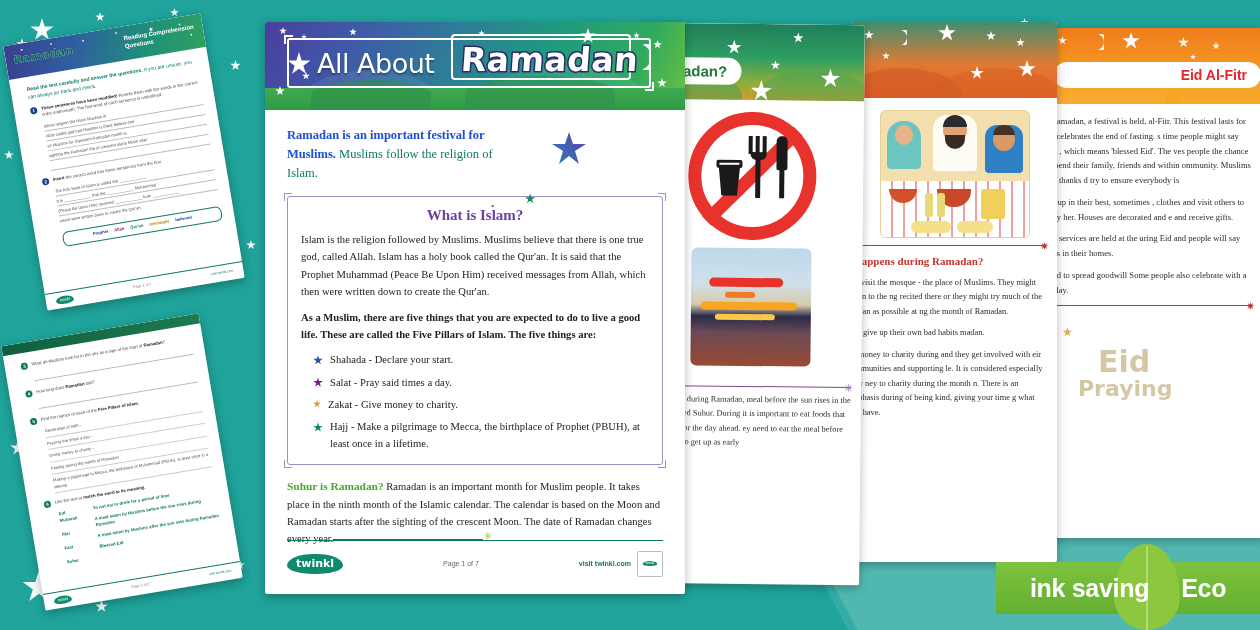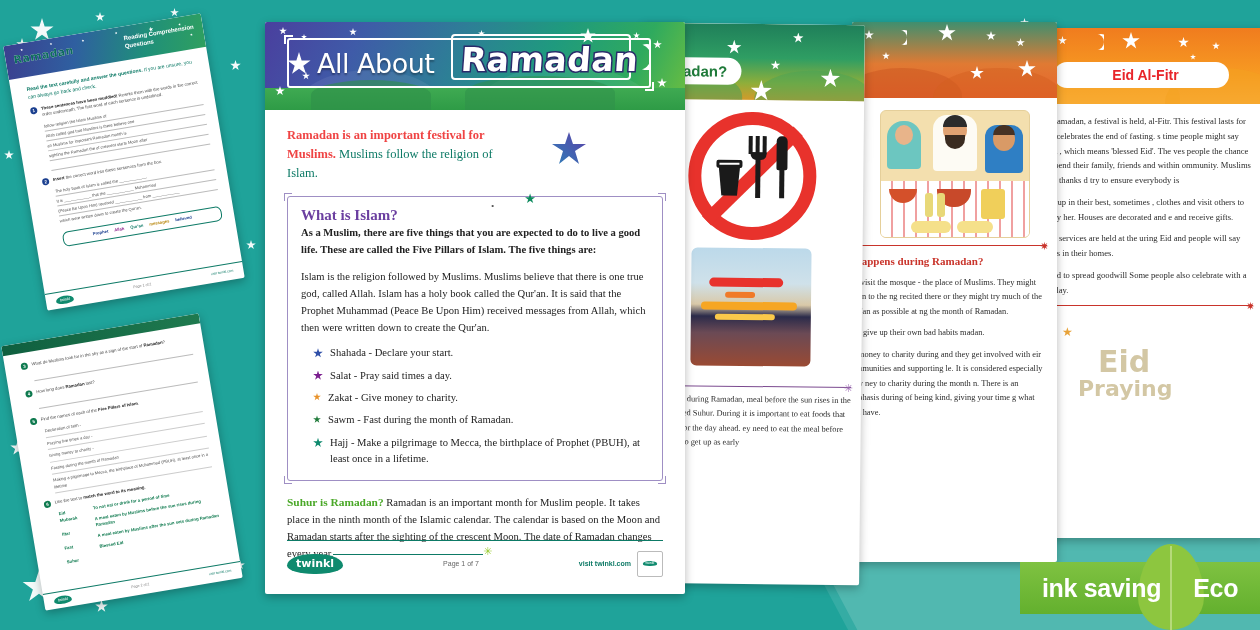--- a/index.html
+++ b/index.html
@@ -202,39 +202,39 @@
     position:absolute; background:#fff;
     clip-path: polygon(50% 0%, 61% 35%, 98% 35%, 68% 57%, 79% 91%, 50% 70%, 21% 91%, 32% 57%, 2% 35%, 39% 35%);
     filter: drop-shadow(0 1px 1px rgba(0,0,0,.25));
   }
 
   .main-body { padding: 16px 22px 0 22px; position:relative; }
   .lead {
     font-family:"Liberation Serif", serif;
     font-size: 12.5px; line-height: 1.5; color:#0d7a66; width: 215px;
   }
-  .lead b { color:#ef4444; }
+  .lead b { color:#1d4ed8; }
   .moon-logo {
     position:absolute; right: 96px; top: 8px; width: 72px; height: 72px;
   }
 
   .islam-box {
     margin: 14px 0 0; border: 1.2px solid #9f8fc4; border-radius: 3px;
     padding: 10px 13px 12px; position: relative;
   }
   .islam-box .corner{
     position:absolute; width:8px; height:8px; border:1.3px solid #9f8fc4;
   }
   .islam-box .c1{ left:-4px; top:-4px; border-right:none;border-bottom:none;}
   .islam-box .c2{ right:-4px; top:-4px; border-left:none;border-bottom:none;}
   .islam-box .c3{ left:-4px; bottom:-4px; border-right:none;border-top:none;}
   .islam-box .c4{ right:-4px; bottom:-4px; border-left:none;border-top:none;}
   .islam-h {
     font-family:"Liberation Serif", serif;
-    font-size: 15px; color:#6b3fa0; font-weight:bold; 
+    font-size: 15px; color:#6b3fa0; font-weight:bold; margin-bottom: 7px; text-align: center;
   }
   .islam-p {
     font-family:"Liberation Serif", serif;
     font-size: 10.6px; line-height:1.62; color:#222; margin-bottom: 9px;
   }
   .islam-p.bold { font-weight: bold; }
   .pillar {
     font-family:"Liberation Serif", serif;
     font-size: 10.6px; line-height:1.55; color:#222;
     display:flex; gap:7px; margin: 0 0 6px 12px;
@@ -280,21 +280,21 @@
   .swoosh2 {
     position:absolute; right:-20px; bottom:-180px; width:420px; height:420px;
     background: rgba(255,255,255,.10);
     transform: rotate(-28deg);
     border-radius: 80px 0 0 0;
     pointer-events:none;
   }
 
   
   #ecoBadge {
-    position:absolute; right:0; bottom:16px; width:240px; height:52px;
+    position:absolute; right:0; bottom:16px; width:264px; height:52px;
     background: linear-gradient(180deg,#7fc241 0%, #63b02e 100%);
     display:flex; align-items:center; justify-content:center; gap:10px;
     z-index:60;
   }
   #ecoBadge .etext {
     font-family:"Liberation Sans", sans-serif; font-weight:bold;
     font-size:25px; color:#ffffff; letter-spacing:-.3px;
   }
   #ecoBadge .leaf {
     position:absolute; left:118px; bottom:-16px; width:66px; height:86px;
@@ -468,21 +468,21 @@
   <div class="paper fan" id="pageD">
     <div class="fan-head orange">
       <div class="hill" style="left:10px;bottom:-30px;width:130px;height:70px;background:#f5a623;"></div>
       <div class="hill" style="right:-20px;bottom:-34px;width:120px;height:70px;background:#f3a11f;"></div>
       <div class="hstar" style="left:18px;top:8px;width:9px;height:9px;"></div>
       <div class="hstar" style="left:82px;top:4px;width:18px;height:18px;"></div>
       <div class="hstar" style="left:138px;top:9px;width:11px;height:11px;"></div>
       <div class="hstar" style="left:172px;top:14px;width:8px;height:8px;"></div>
       <div class="hstar" style="left:150px;top:26px;width:6px;height:6px;"></div>
       <div style="position:absolute;left:48px;top:6px;width:16px;height:16px;border-radius:50%;box-shadow:5px 0 0 0 #fff;clip-path:inset(0 0 0 50%);"></div>
-      <div class="fan-badge" style="left:14px;top:34px;right:36px;color:#e8252a;text-align:center;padding-left:22px;">Eid Al-Fitr</div>
+      <div class="fan-badge" style="left:14px;top:34px;right:4px;color:#e8252a;text-align:right;padding-left:22px;">Eid Al-Fitr</div>
     </div>
     <div class="fan-body" style="padding-left:2px;font-size:8.6px;">
       <p>of Ramadan, a festival is held, al-Fitr. This festival lasts for and celebrates the end of fasting. s time people might say "Eid , which means 'blessed Eid'. The ves people the chance to spend their family, friends and within ommunity. Muslims give thanks d try to ensure everybody is</p>
       <p>ress up in their best, sometimes , clothes and visit others to enjoy her. Houses are decorated and e and receive gifts.</p>
       <p>ayer services are held at the uring Eid and people will say ayers in their homes.</p>
       <p>hared to spread goodwill Some people also celebrate with a display.</p>
       <div class="rule" style="background:#c9342b;"></div>
       <div style="position:relative;height:120px;">
         <div style="position:absolute;left:56px;top:24px;font-family:'DejaVu Sans',sans-serif;font-weight:bold;font-size:30px;color:#b09a5a;opacity:.55;">Eid</div>
         <div style="position:absolute;left:36px;top:58px;font-family:'DejaVu Sans',sans-serif;font-weight:bold;font-size:22px;color:#b09a5a;opacity:.55;">Praying</div>
@@ -626,38 +626,34 @@
       </div>
 
       <div class="islam-box">
         <div class="corner c1"></div>
           <div class="corner c2"></div>
         <div class="corner c3"></div>
           <div class="corner c4"></div>
         <div style="position:absolute;right:126px;top:-6px;color:#0d8a5e;font-size:13px;">★</div>
         <div style="position:absolute;right:168px;top:4px;color:#555;font-size:8px;">•</div>
         <div class="islam-h">What is Islam?</div>
+        <div class="islam-p">Islam is the religion followed by Muslims. Muslims believe that there is one true god, called Allah. Islam has a holy book called the Qur'an. It is said that the Prophet Muhammad (Peace Be Upon Him) received messages from Allah, which then were written down to create the Qur'an.</div>
         <div class="islam-p bold">As a Muslim, there are five things that you are expected to do to live a good life. These are called the Five Pillars of Islam. The five things are:</div>
-        <div class="islam-p">Islam is the religion followed by Muslims. Muslims believe that there is one true god, called Allah. Islam has a holy book called the Qur'an. It is said that the Prophet Muhammad (Peace Be Upon Him) received messages from Allah, which then were written down to create the Qur'an.</div>
 
         <div class="pillar">
           <span class="pstar" style="background:#2f4fa8;"></span>
           <span>Shahada - Declare your start.</span>
         </div>
         <div class="pillar">
           <span class="pstar" style="background:#7b1f8f;"></span>
           <span>Salat - Pray said times a day.</span>
         </div>
         <div class="pillar">
           <span class="pstar" style="background:#e8922a;width:8px;height:8px;"></span>
           <span>Zakat - Give money to charity.</span>
-        </div>
-        <div class="pillar">
-          <span class="pstar" style="background:#1f7a3a;width:8px;height:8px;"></span>
-          <span>Sawm - Fast during the month of Ramadan.</span>
         </div>
         <div class="pillar" style="margin-bottom:0;">
           <span class="pstar" style="background:#0f8a6e;"></span>
           <span>Hajj - Make a pilgrimage to Mecca, the birthplace of Prophet (PBUH), at least once in a lifetime.</span>
         </div>
       </div>
 
       <div class="when-p">
         <b>Suhur is Ramadan?</b><span> Ramadan is an important month for Muslim people. It takes place in the ninth month of the Islamic calendar. The calendar is based on the Moon and Ramadan starts after the sighting of the crescent Moon. The date of Ramadan changes every year.</span><span class="when-line"></span>
       </div>

